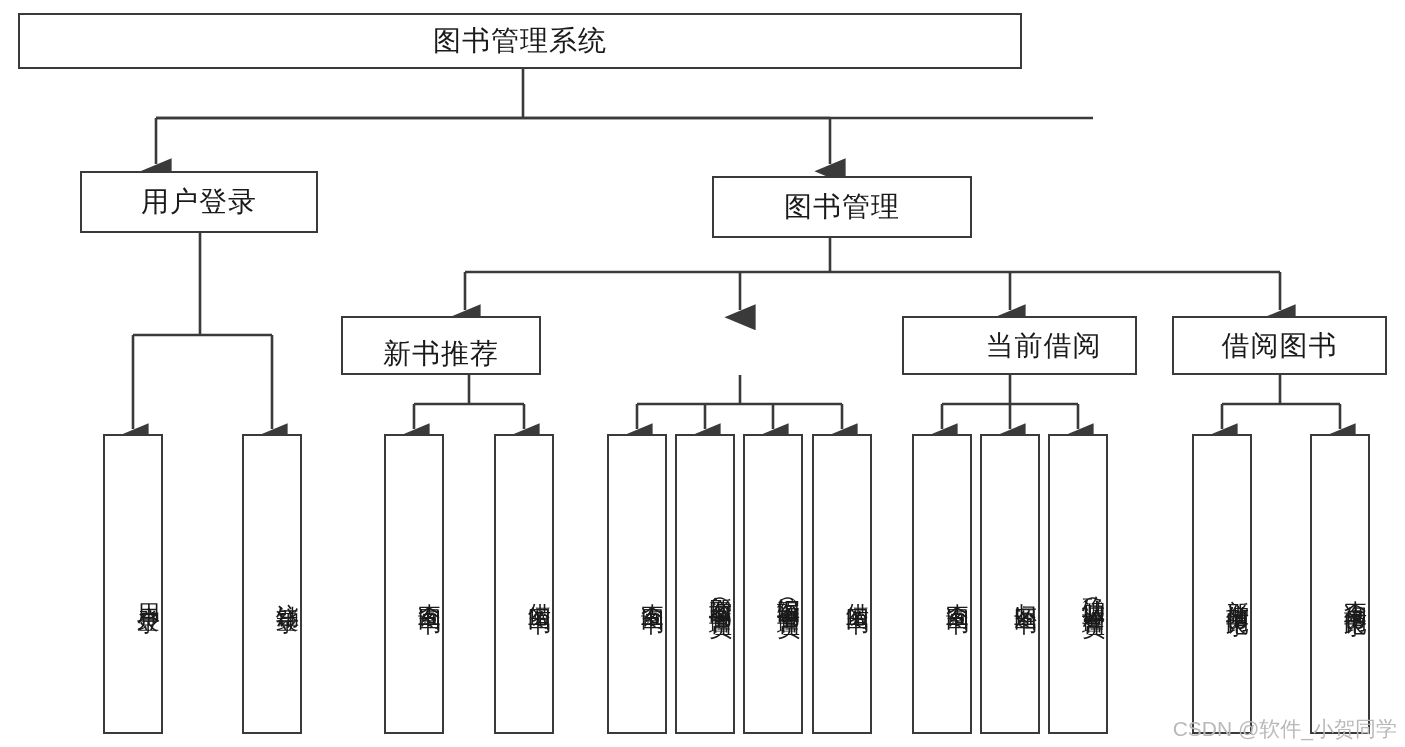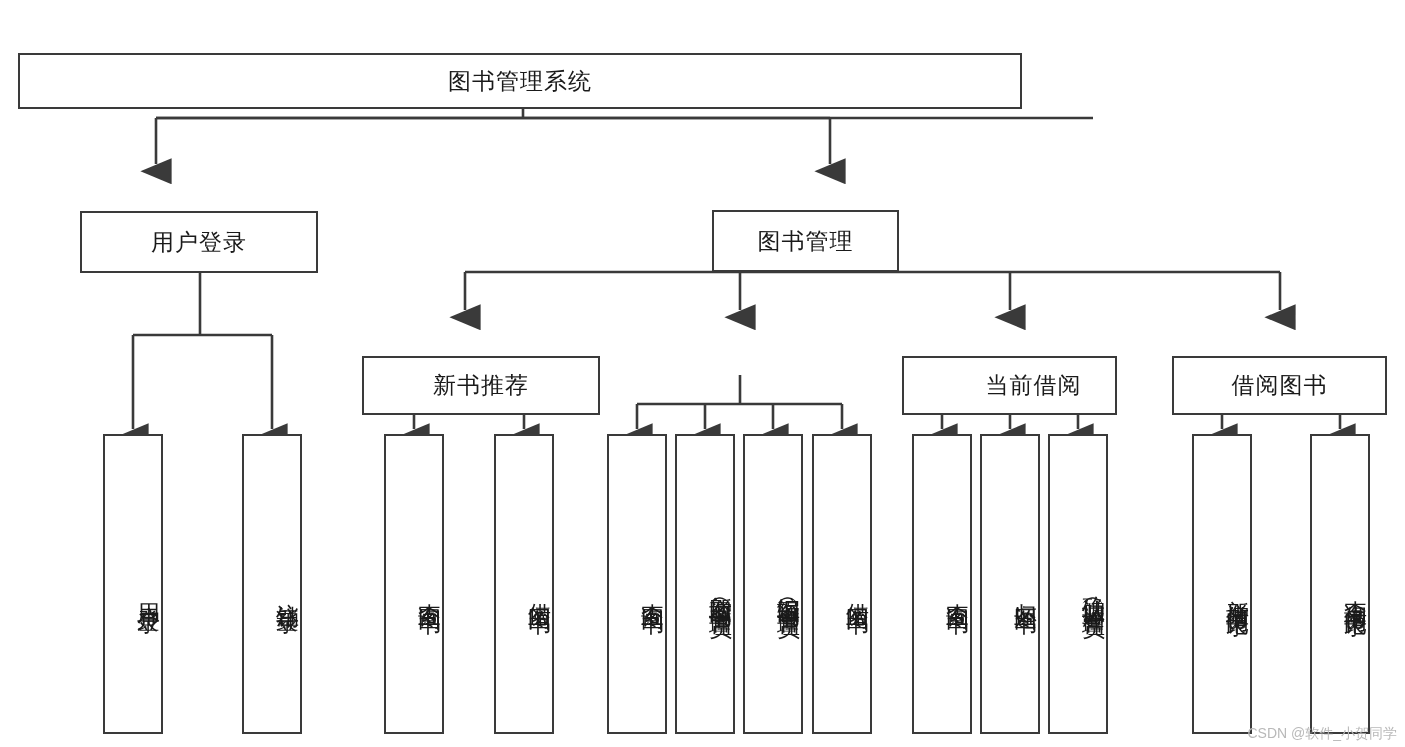--- a/index.html
+++ b/index.html
@@ -29,44 +29,43 @@
     box-sizing: border-box;
     border: 2px solid #3a3a3a;
     background: #ffffff;
     display: flex;
     align-items: center;
     justify-content: center;
     color: #1a1a1a;
     z-index: 2;
   }
   .node.horiz {
-    font-size: 23px;
+    font-size: 28px;
     letter-spacing: 1px;
-    margin-top: 40px;
   }
   .node.vert {
     writing-mode: vertical-rl;
     text-orientation: upright;
     font-size: 23px;
     letter-spacing: 3px;
     align-items: flex-start;
     justify-content: center;
     padding-top: 14px;
     line-height: 1.05;
   }
   .node.vert .vtext {
     writing-mode: vertical-rl;
     text-orientation: upright;
     white-space: nowrap;
   }
   .watermark {
     position: absolute;
     right: 8px;
     bottom: 4px;
-    font-size: 14px;
+    font-size: 21px;
     color: #b9b9b9;
     z-index: 5;
     white-space: nowrap;
     font-family: "Liberation Sans", "DejaVu Sans", sans-serif;
   }
 </style>
 </head>
 <body>
 
 <div id="diagram-root">
@@ -127,30 +126,30 @@
   </svg>
 
   <div class="node horiz" style="left:18px; top:13px; width:1004px; height:56px;">
     <span>图书管理系统</span>
   </div>
 
   <div class="node horiz" style="left:80px; top:171px; width:238px; height:62px;">
     <span>用户登录</span>
   </div>
 
-  <div class="node horiz" style="left:712px; top:170px; width:187px; height:62px;text-align:center;">
+  <div class="node horiz" style="left:712px; top:176px; width:260px; height:62px;text-align:center;">
     <span>图书管理</span>
   </div>
 
-  <div class="node horiz" style="left:362px; top:316px; width:238px; height:59px;">
+  <div class="node horiz" style="left:341px; top:316px; width:200px; height:59px;align-items:flex-end;">
     <span>新书推荐</span>
   </div>
 
 
-  <div class="node horiz" style="left:902px; top:316px; width:215px; height:59px;padding-left:48px;">
+  <div class="node horiz" style="left:902px; top:316px; width:235px; height:59px;padding-left:48px;">
     <span>当前借阅</span>
   </div>
 
   <div class="node horiz" style="left:1172px; top:316px; width:215px; height:59px;">
     <span>借阅图书</span>
   </div>
 
   <div class="node vert" style="left:103px; top:434px; width:60px; height:300px;">
     <span class="vtext">用户登录</span>
   </div>

